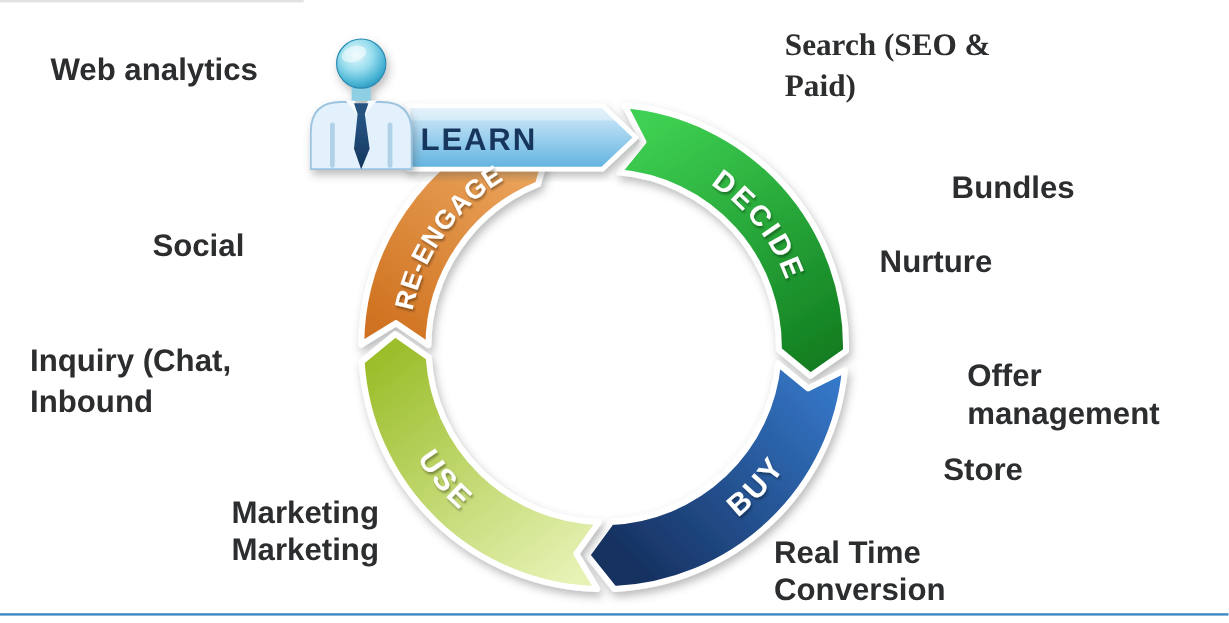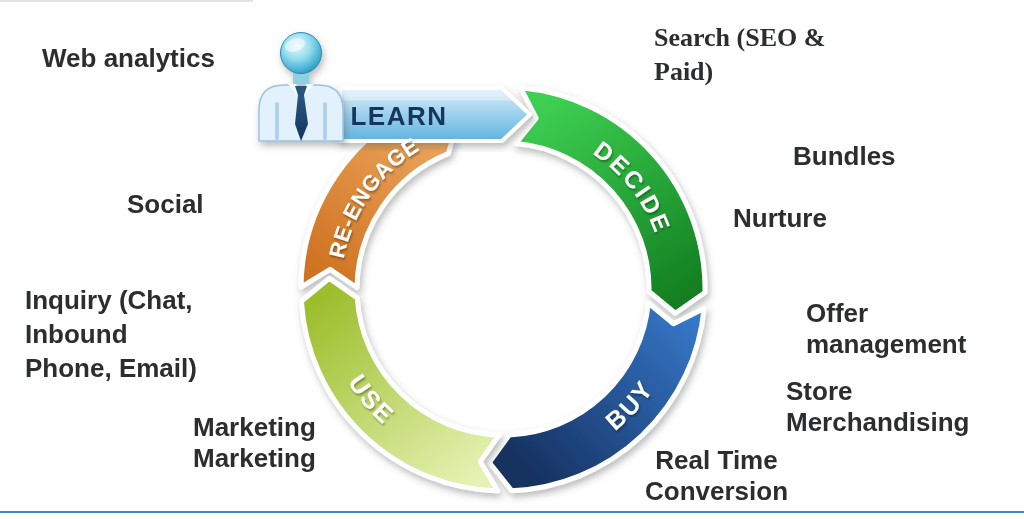--- a/index.html
+++ b/index.html
@@ -117,33 +117,31 @@
   </div>
   <div class="label" style="left:733px;top:203px;">
     <div>Nurture</div>
   </div>
   <div class="label" style="left:806px;top:287px;margin-top:11px;">
     <div>Offer</div>
     <div>management</div>
   </div>
   <div class="label" style="left:786px;top:376px;">
     <div>Store</div>
-    <div>Merchandising</div>
   </div>
-  <div class="label" style="left:645px;top:445px;text-align:center;">
+  <div class="label" style="left:645px;top:445px;">
     <div>Real Time</div>
     <div>Conversion</div>
   </div>
   <div class="label" style="left:193px;top:412px;">
     <div>Marketing</div>
     <div>Marketing</div>
   </div>
   <div class="label sp34" style="left:25px;top:283px;">
     <div>Inquiry (Chat,</div>
     <div>Inbound</div>
-    <div>Phone, Email)</div>
   </div>
   <div class="label" style="left:104px;top:189px;margin-left:23px;">
     <div>Social</div>
   </div>
 
   <div id="bottom-divider" style="background: rgb(63, 136, 196);"></div>
 </div>
 
 </body></html>

